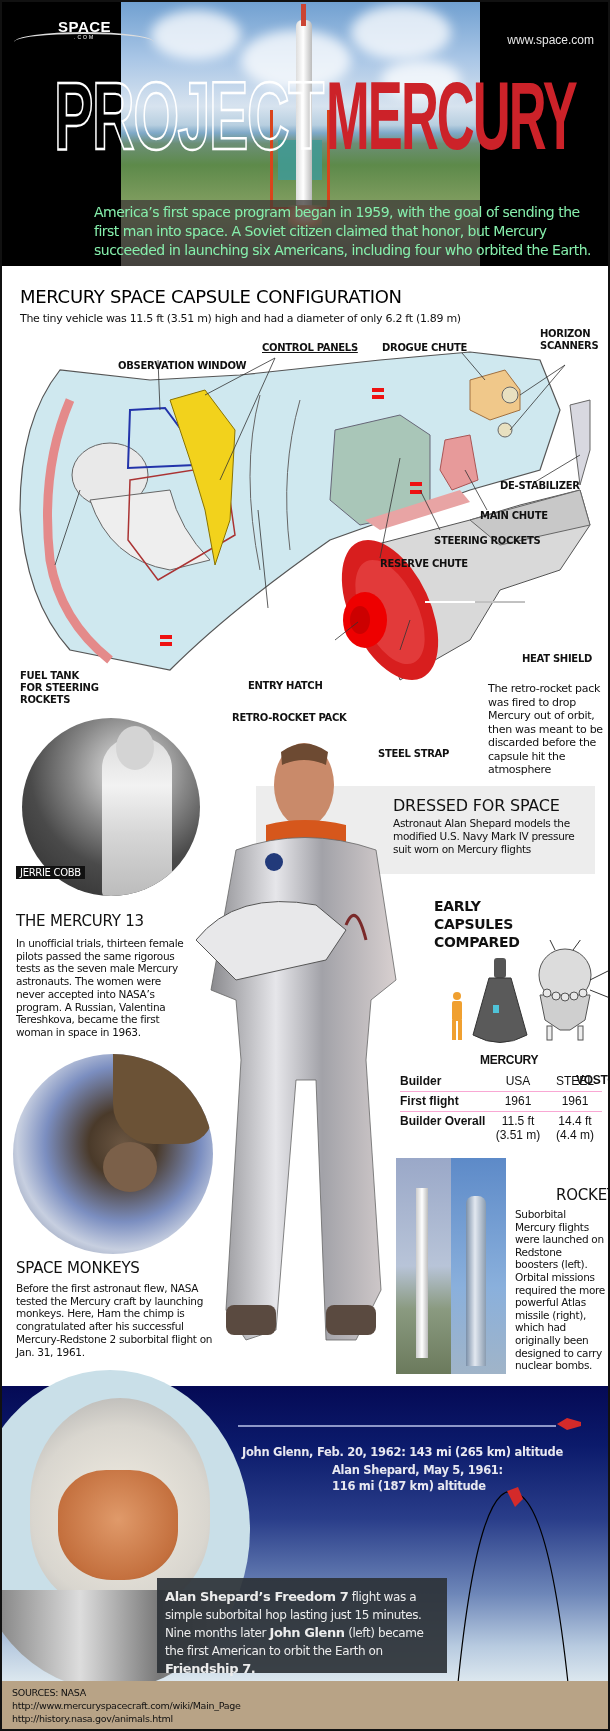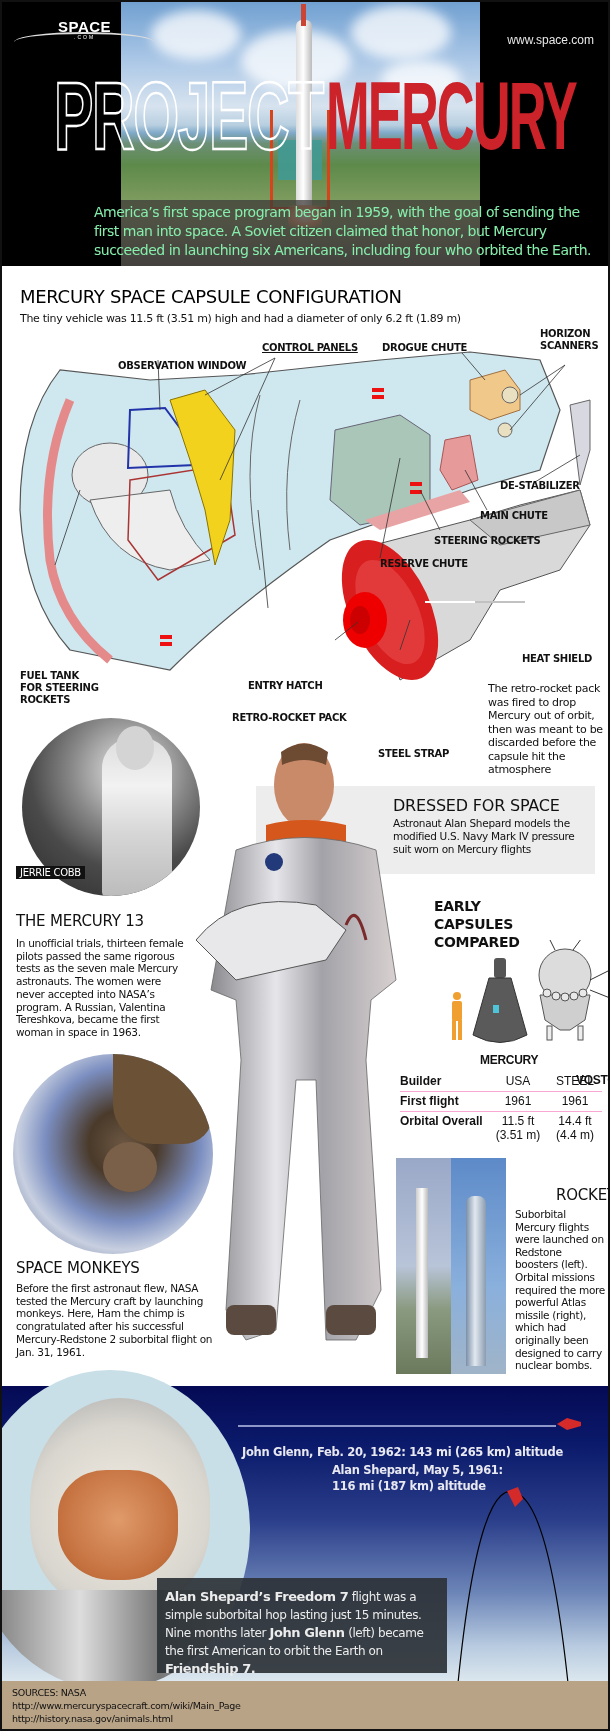--- a/index.html
+++ b/index.html
@@ -301,21 +301,21 @@
     <span class="c0">Builder</span>
     <span class="c1">USA</span>
     <span class="c2">STEEL</span>
   </div>
   <div class="cmp-row">
     <span class="c0">First flight</span>
     <span class="c1">1961</span>
     <span class="c2">1961</span>
   </div>
   <div class="cmp-row">
-    <span class="c0">Orbital Overall</span>
+    <span class="c0">Builder Overall</span>
     <span class="c1">
       <span class="cmp-sub">11.5 ft</span>
       <span class="cmp-sub">(3.51 m)</span>
     </span>
     <span class="c2">
       <span class="cmp-sub">14.4 ft</span>
       <span class="cmp-sub">(4.4 m)</span>
     </span>
   </div>
 </div>

